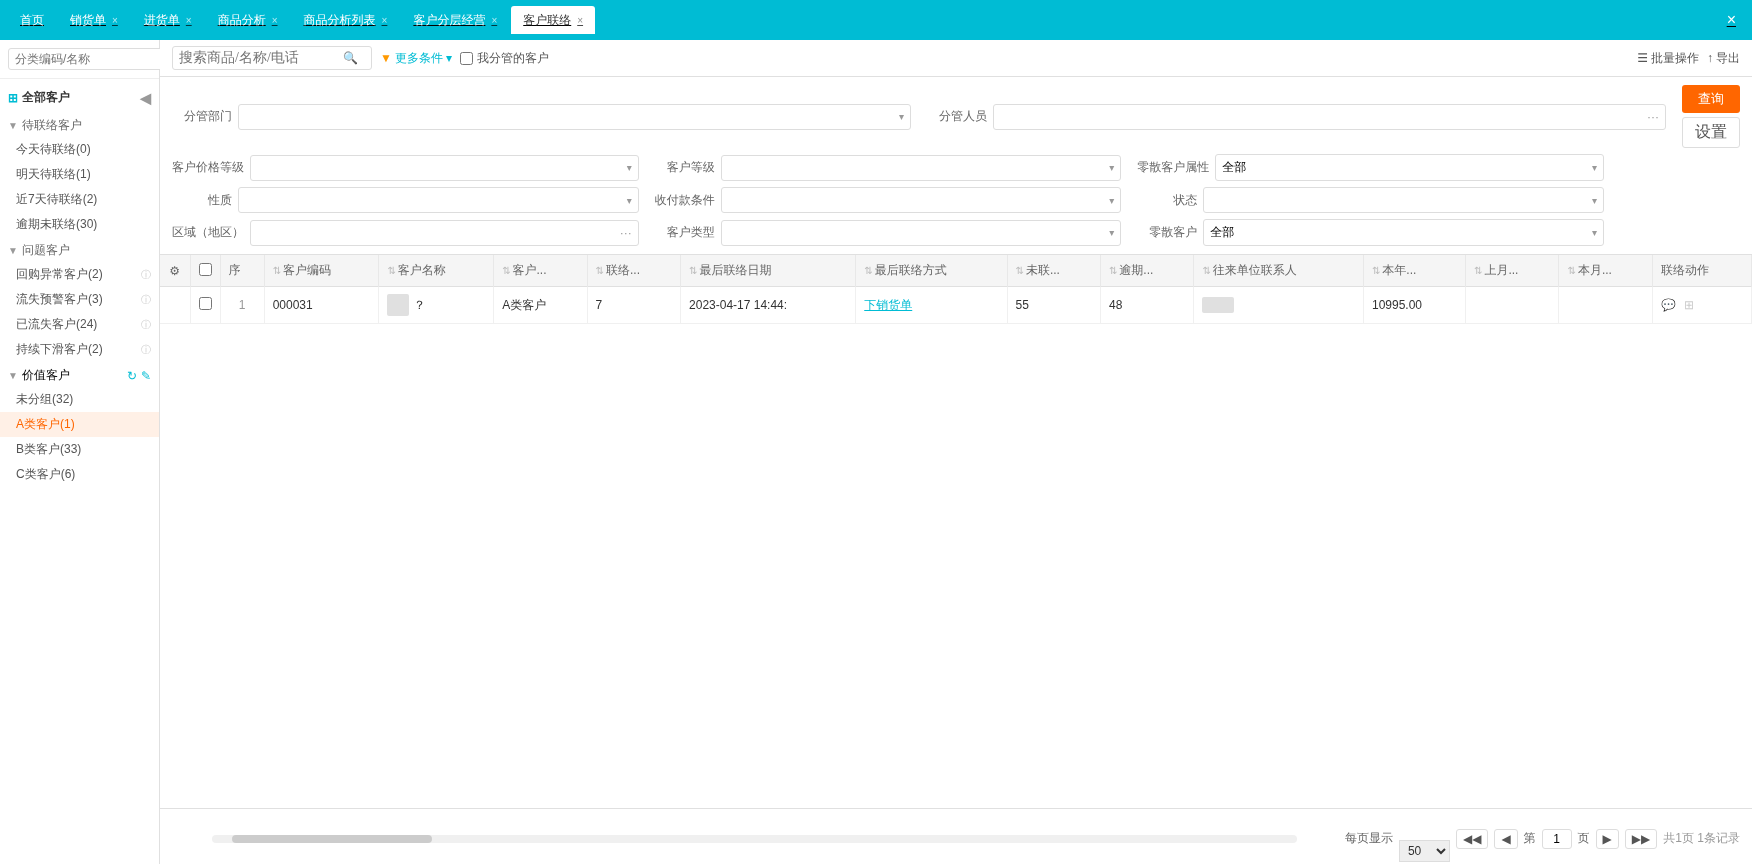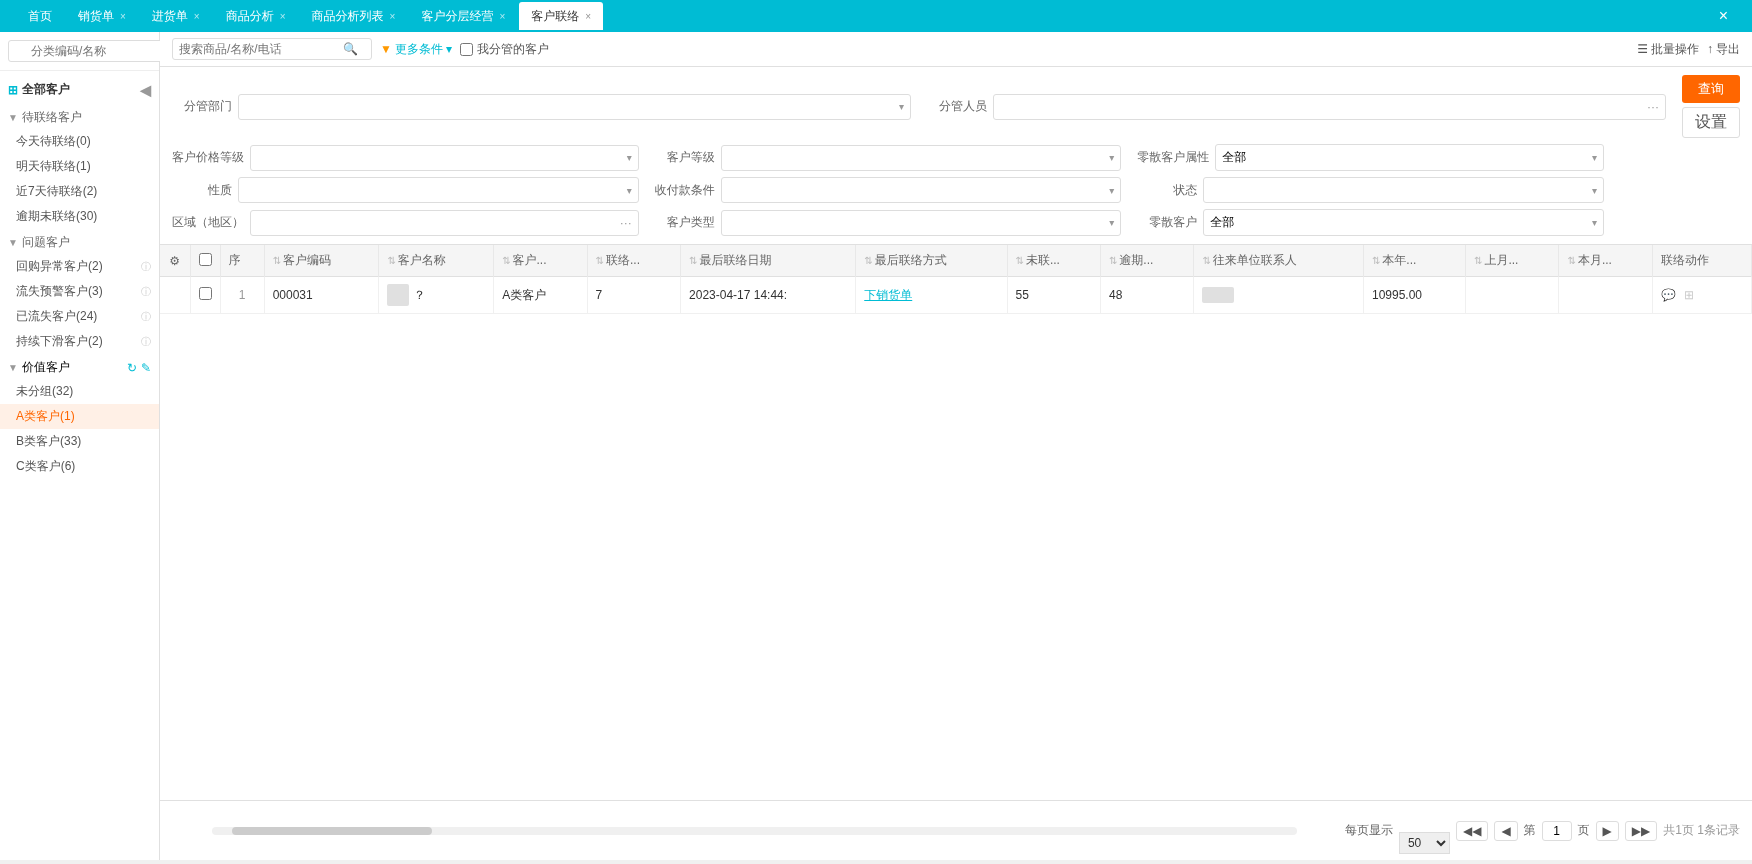--- a/index.html
+++ b/index.html
@@ -1,25 +1,26 @@
 <!DOCTYPE html>
 <html><head>
   <meta charset="utf-8">
   <style>
     * { box-sizing: border-box; margin: 0; padding: 0; font-family: 'Microsoft YaHei', Arial, sans-serif; font-size: 12px; }
     body { background: #f0f0f0; width: 1752px; height: 864px; overflow: hidden; }
 
     
     .top-nav {
       background: #00bcd4;
-      height: 32px;
-      display: flex;
-      align-items: center;
-      padding: 0 16px;
+      height: 40px;
+      display: flex;
+      align-items: center;
+      padding: 0 8px;
       gap: 2px;
+      text-decoration: underline;
     }
     .nav-tab {
       height: 28px;
       padding: 0 12px;
       display: flex;
       align-items: center;
       gap: 6px;
       color: #fff;
       cursor: pointer;
       border-radius: 3px 3px 0 0;
@@ -61,21 +62,21 @@
       padding: 8px;
       display: flex;
       align-items: center;
       gap: 4px;
       border-bottom: 1px solid #eee;
     }
     .sidebar-search input {
       flex: 1;
       border: 1px solid #ddd;
       border-radius: 3px;
-      padding: 3px 22px;
+      padding: 3px 6px;
       font-size: 12px;
       outline: none;
       color: #a16207;
     }
     .sidebar-search .search-icon { color: #00bcd4; cursor: pointer; font-size: 14px; }
     .sidebar-content { flex: 1; overflow-y: auto; padding: 4px 0; }
 
     .sidebar-header {
       display: flex;
       align-items: center;
@@ -140,23 +141,24 @@
       align-items: center;
       border: 1px solid #ddd;
       border-radius: 3px;
       padding: 3px 6px;
       gap: 4px;
       width: 200px;
     }
     .search-input-wrap input {
       border: none;
       outline: none;
-      font-size: 12px;
+      font-size: 14px;
       color: #737373;
       width: 160px;
+      font-family: Liberation Serif, serif;
     }
     .search-input-wrap .search-icon { color: #00bcd4; cursor: pointer; }
     .filter-btn {
       display: flex;
       align-items: center;
       gap: 3px;
       color: #00bcd4;
       cursor: pointer;
       font-size: 12px;
     }

